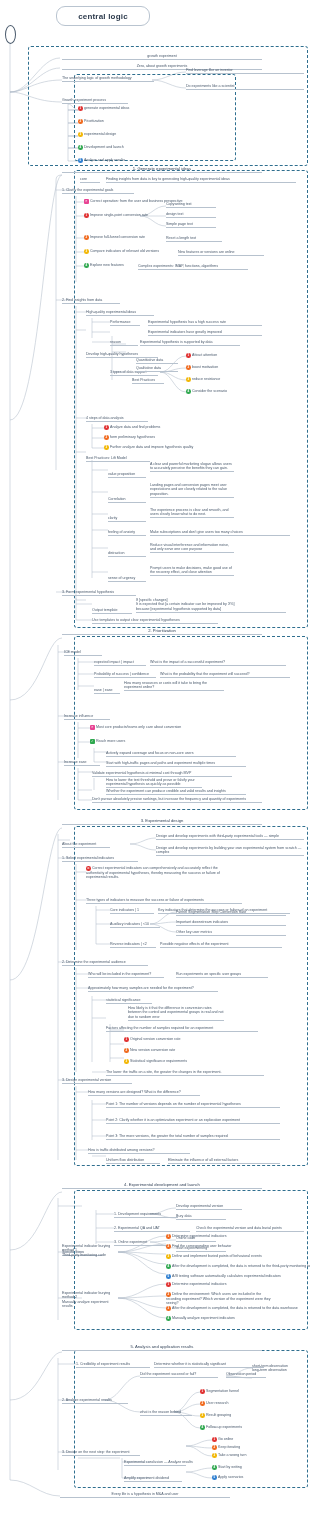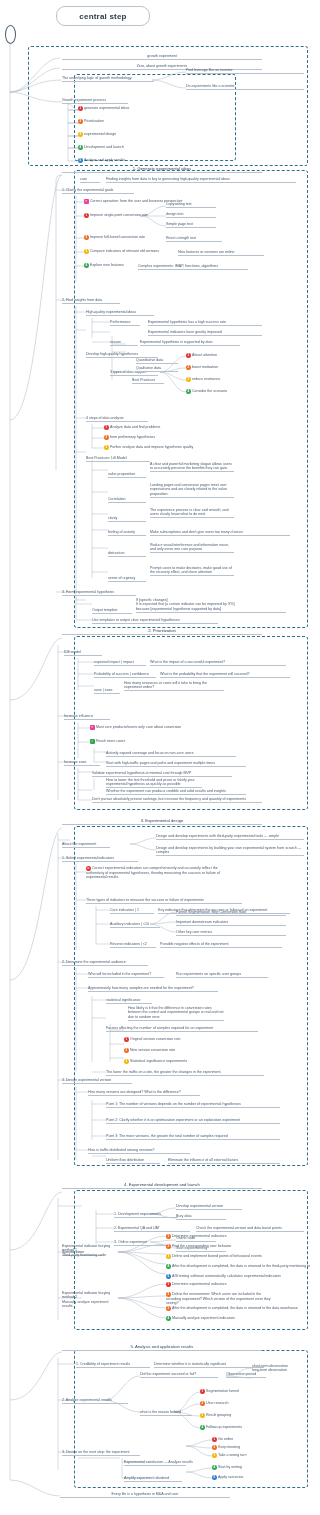--- a/index.html
+++ b/index.html
@@ -213,21 +213,21 @@
       <path d="M186 1472 C 198 1472, 200 1478, 212 1478"></path>
       <path d="M122 1458 L122 1478"></path>
       <path d="M122 1462 L150 1462"></path>
       <path d="M122 1478 L150 1478"></path>
       <path d="M10 1480 C 30 1480, 40 1496, 60 1496"></path>
     </g>
   </svg>
 
   <div class="root-el"></div>
 
-  <div class="central">central step</div>
+  <div class="central">central logic</div>
 
   <div class="frame f-main" style="left:28px;top:46px;width:278px;height:118px;"></div>
   <div class="frame f-sub" style="left:74px;top:74px;width:160px;height:85px;"></div>
   <div class="frame f-main" style="left:74px;top:170px;width:232px;height:456px;"></div>
   <div class="frame f-main" style="left:74px;top:636px;width:232px;height:172px;"></div>
   <div class="frame f-main" style="left:74px;top:826px;width:232px;height:338px;"></div>
   <div class="frame f-main" style="left:74px;top:1190px;width:232px;height:138px;"></div>
   <div class="frame f-main" style="left:74px;top:1350px;width:232px;height:136px;"></div>
 
   <div class="node ctr" style="left:62px;top:54px;width:200px;">growth experiment</div>

